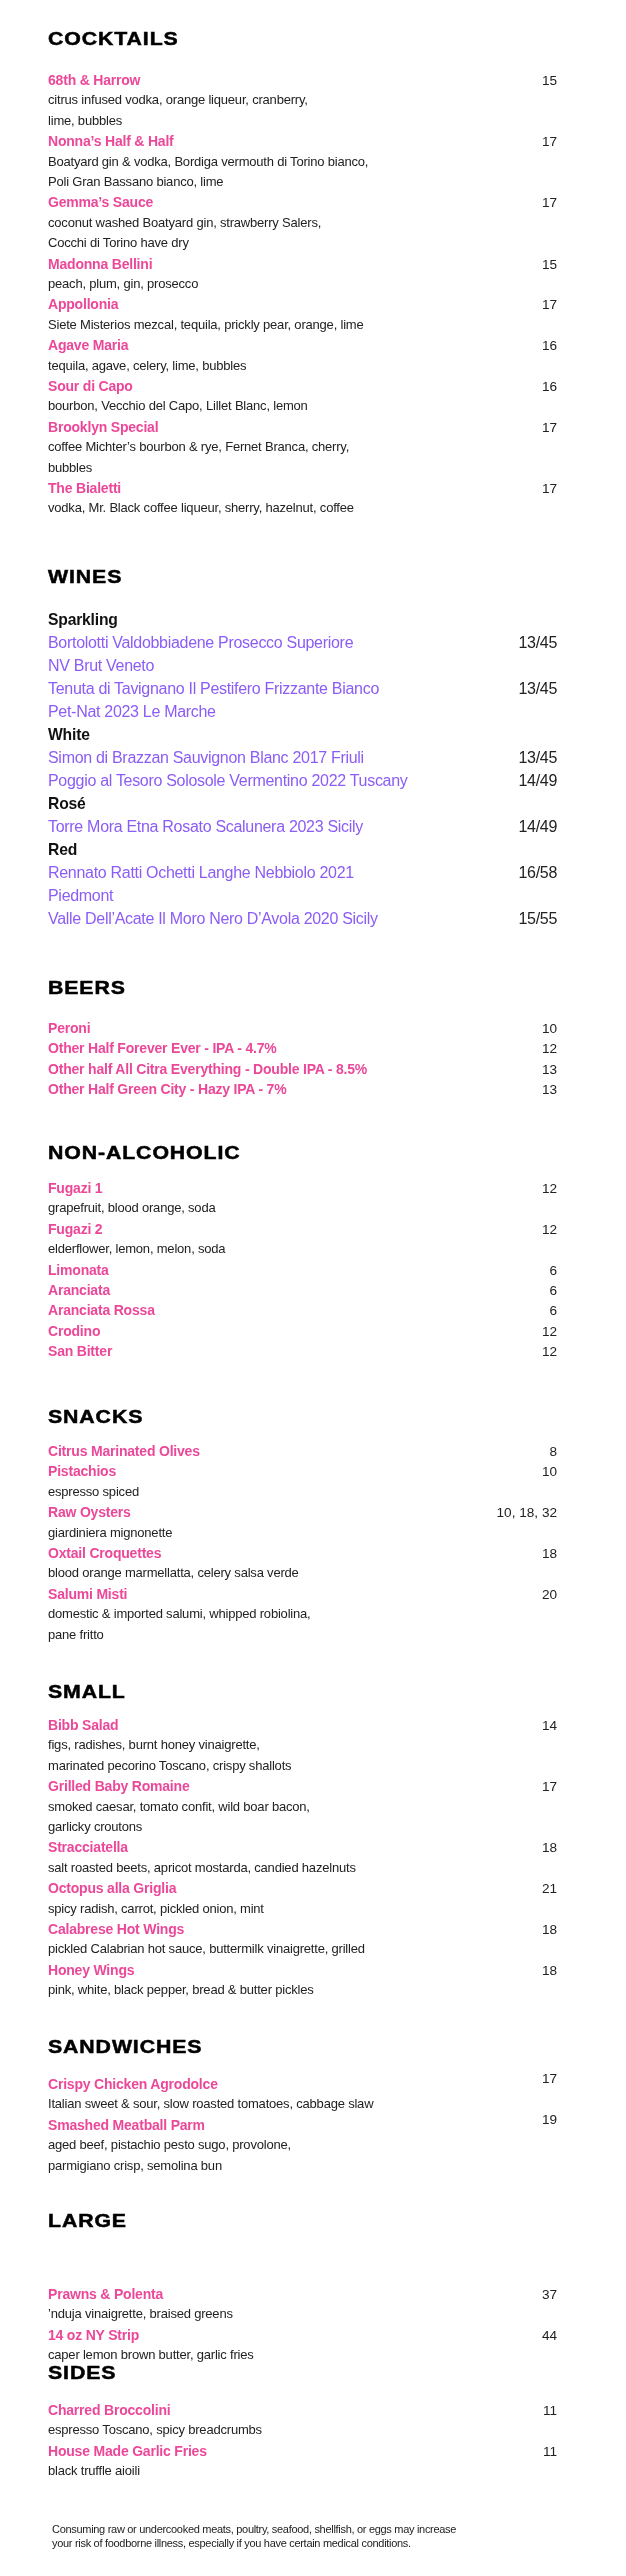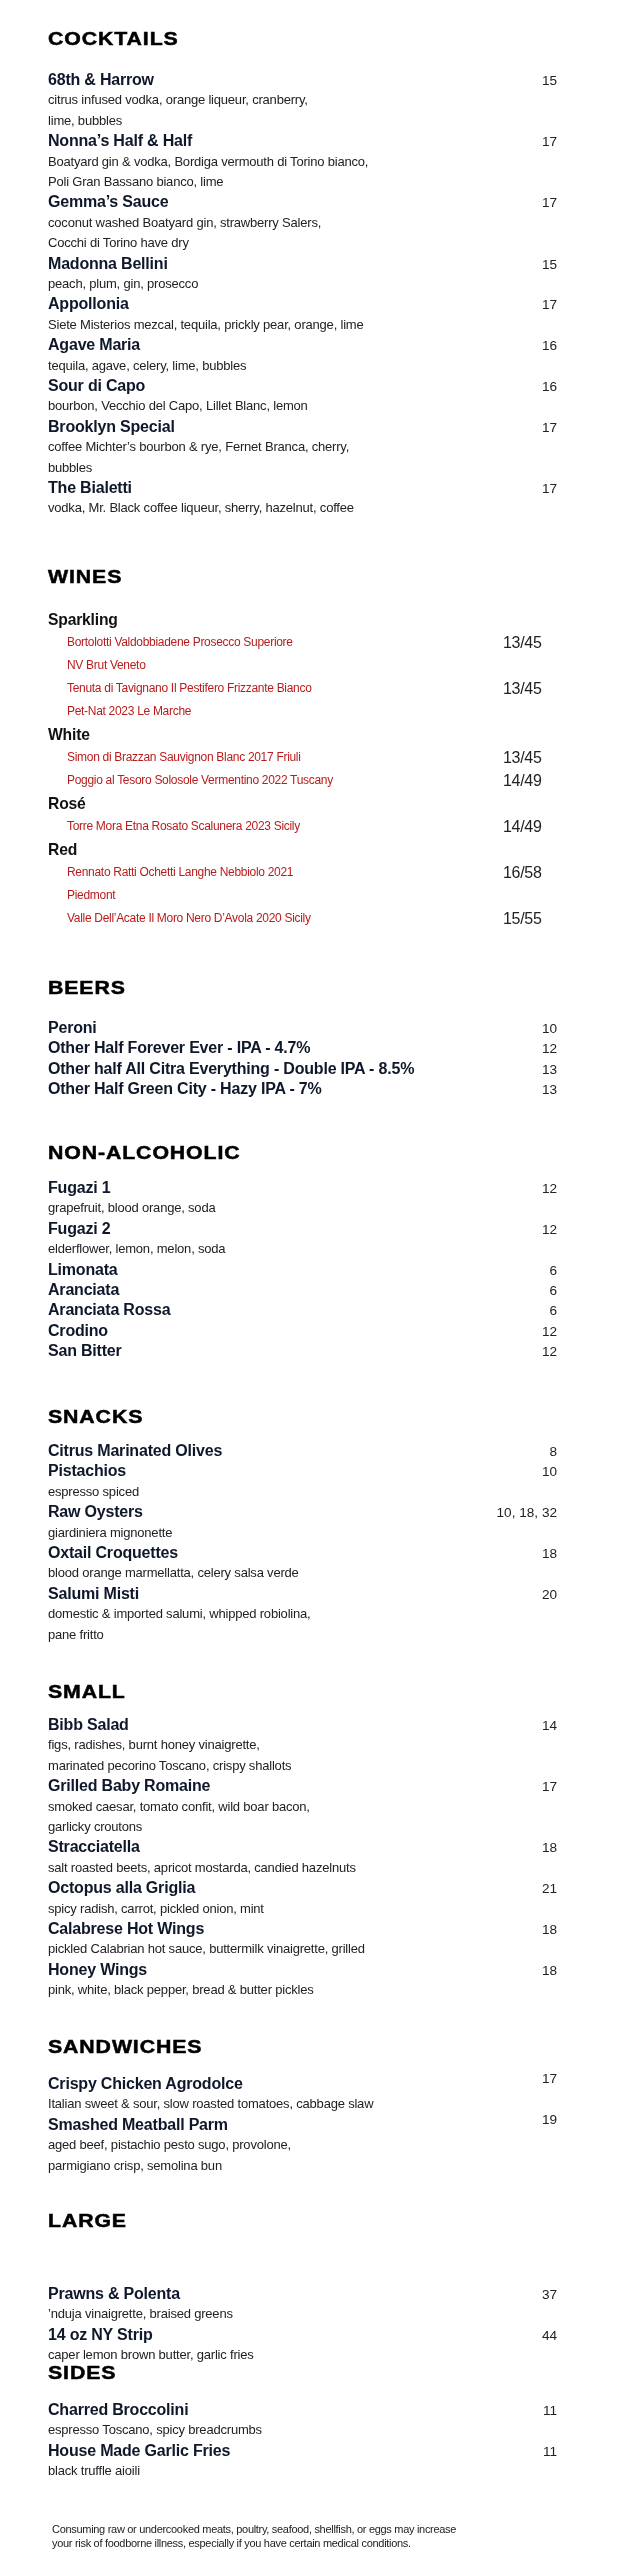--- a/index.html
+++ b/index.html
@@ -12,30 +12,30 @@
   .sec-title {
     position: absolute; left: 0; top: 0;
     font-family: "Liberation Sans", sans-serif; font-weight: 900;
     font-size: 19px; line-height: 19px; letter-spacing: 0.8px;
     color: #000; margin: 0; -webkit-text-stroke: 0.5px #000;
     transform: scaleX(1.12); transform-origin: left center;
   }
   .items { position: absolute; left: 0; width: 509px; }
   .item { position: relative; width: 509px; }
   .item-row { display: flex; justify-content: space-between; align-items: baseline; height: 20.4px; }
-  .item-name { font-weight: 700; font-size: 16px; line-height: 20.4px; color: #0f172a; letter-spacing: -0.2px; }
+  .item-name { font-weight: 700; font-size: 14px; line-height: 20.4px; color: #ec4899; letter-spacing: -0.2px; }
   .item-price { font-size: 13.6px; line-height: 20.4px; color: #222; font-weight: 400; text-align: right; }
   .item-desc { font-size: 13px; line-height: 20.4px; color: #222; font-weight: 400; letter-spacing: -0.2px; max-width: 418px; }
   .item-desc span { display: block; }
   
   .wine-group-label { font-weight: 700; font-size: 15.7px; line-height: 23px; color: #111; letter-spacing: -0.2px; }
   .wine-row { display: flex; justify-content: space-between; align-items: flex-start; }
-  .wine-name { font-size: 12px; line-height: 23px; color: #b91c1c; letter-spacing: -0.3px; max-width: 428px; margin-left: 19px; }
+  .wine-name { font-size: 16px; line-height: 23px; color: #8b5cf6; letter-spacing: -0.3px; max-width: 428px; }
   .wine-name span { display: block; }
-  .wine-price { font-size: 16px; line-height: 23px; color: #222; width: 54px; text-align: left; letter-spacing: -0.3px; }
+  .wine-price { font-size: 16px; line-height: 23px; color: #222; width: 54px; text-align: right; letter-spacing: -0.3px; }
   
   .raised .item-price { position: relative; top: -6.3px; }
   .footer {
     position: absolute; left: 4px; top: 2523px; width: 512px;
     font-size: 11px; line-height: 13.6px; color: #222; letter-spacing: -0.3px;
   }
 </style>
 </head>
 <body>
 

